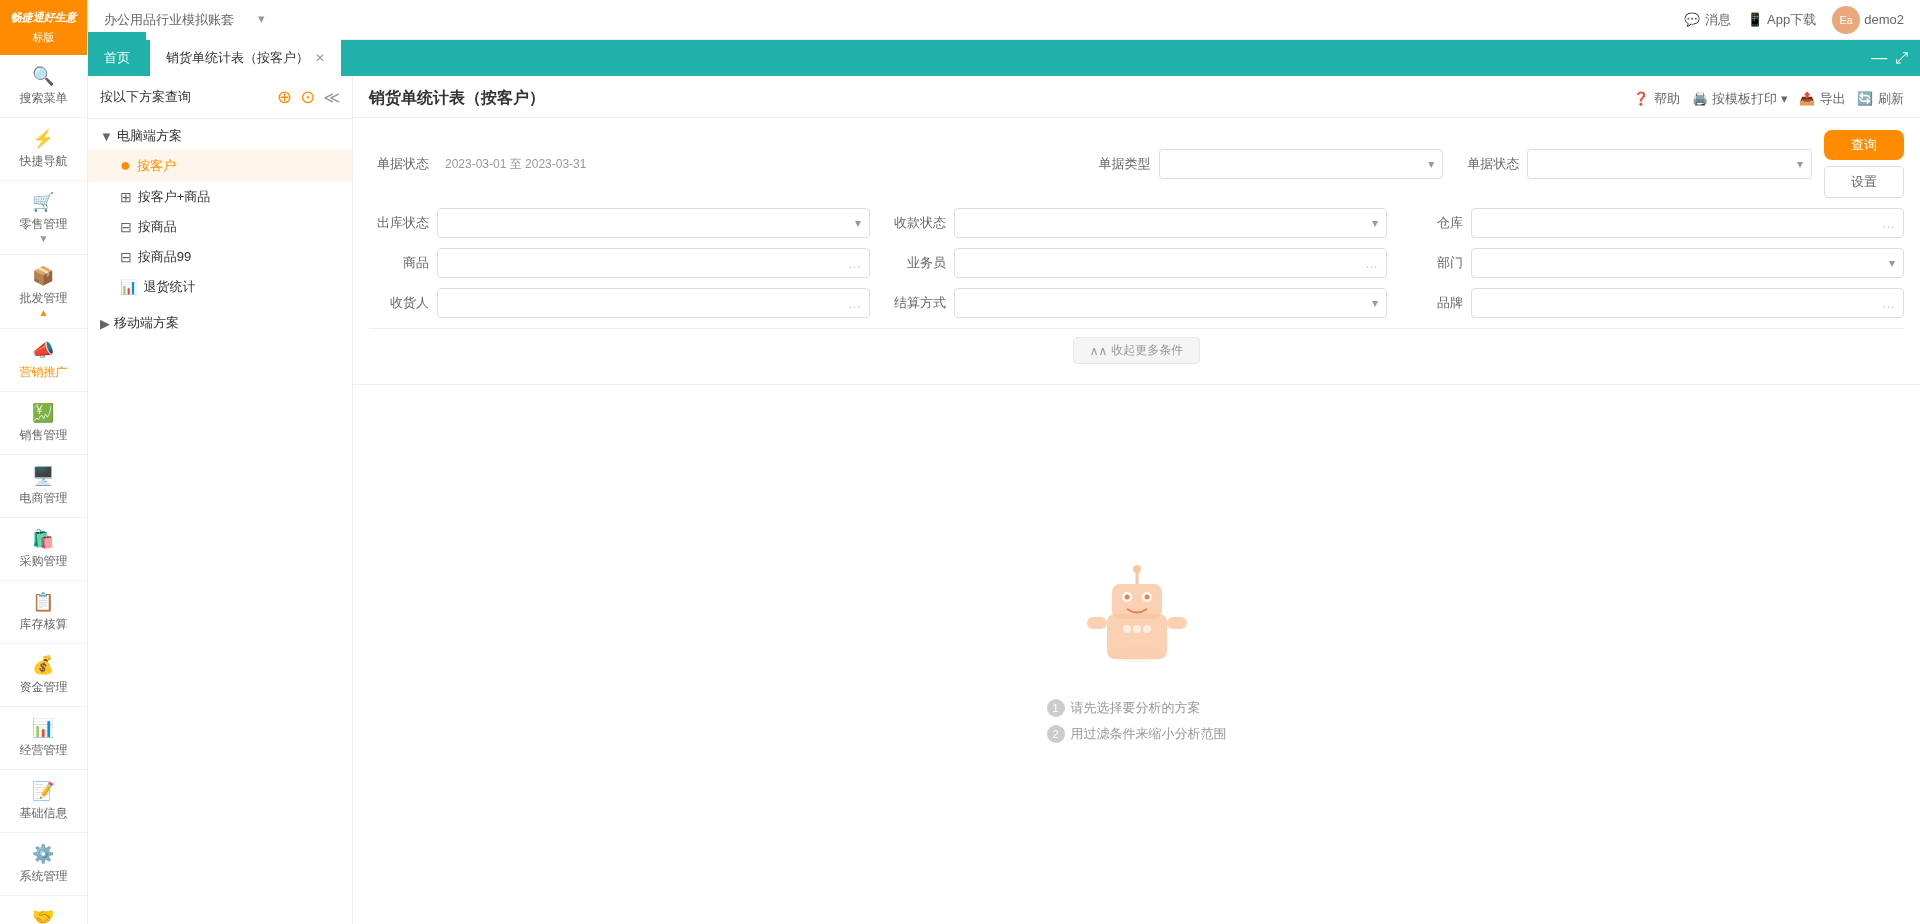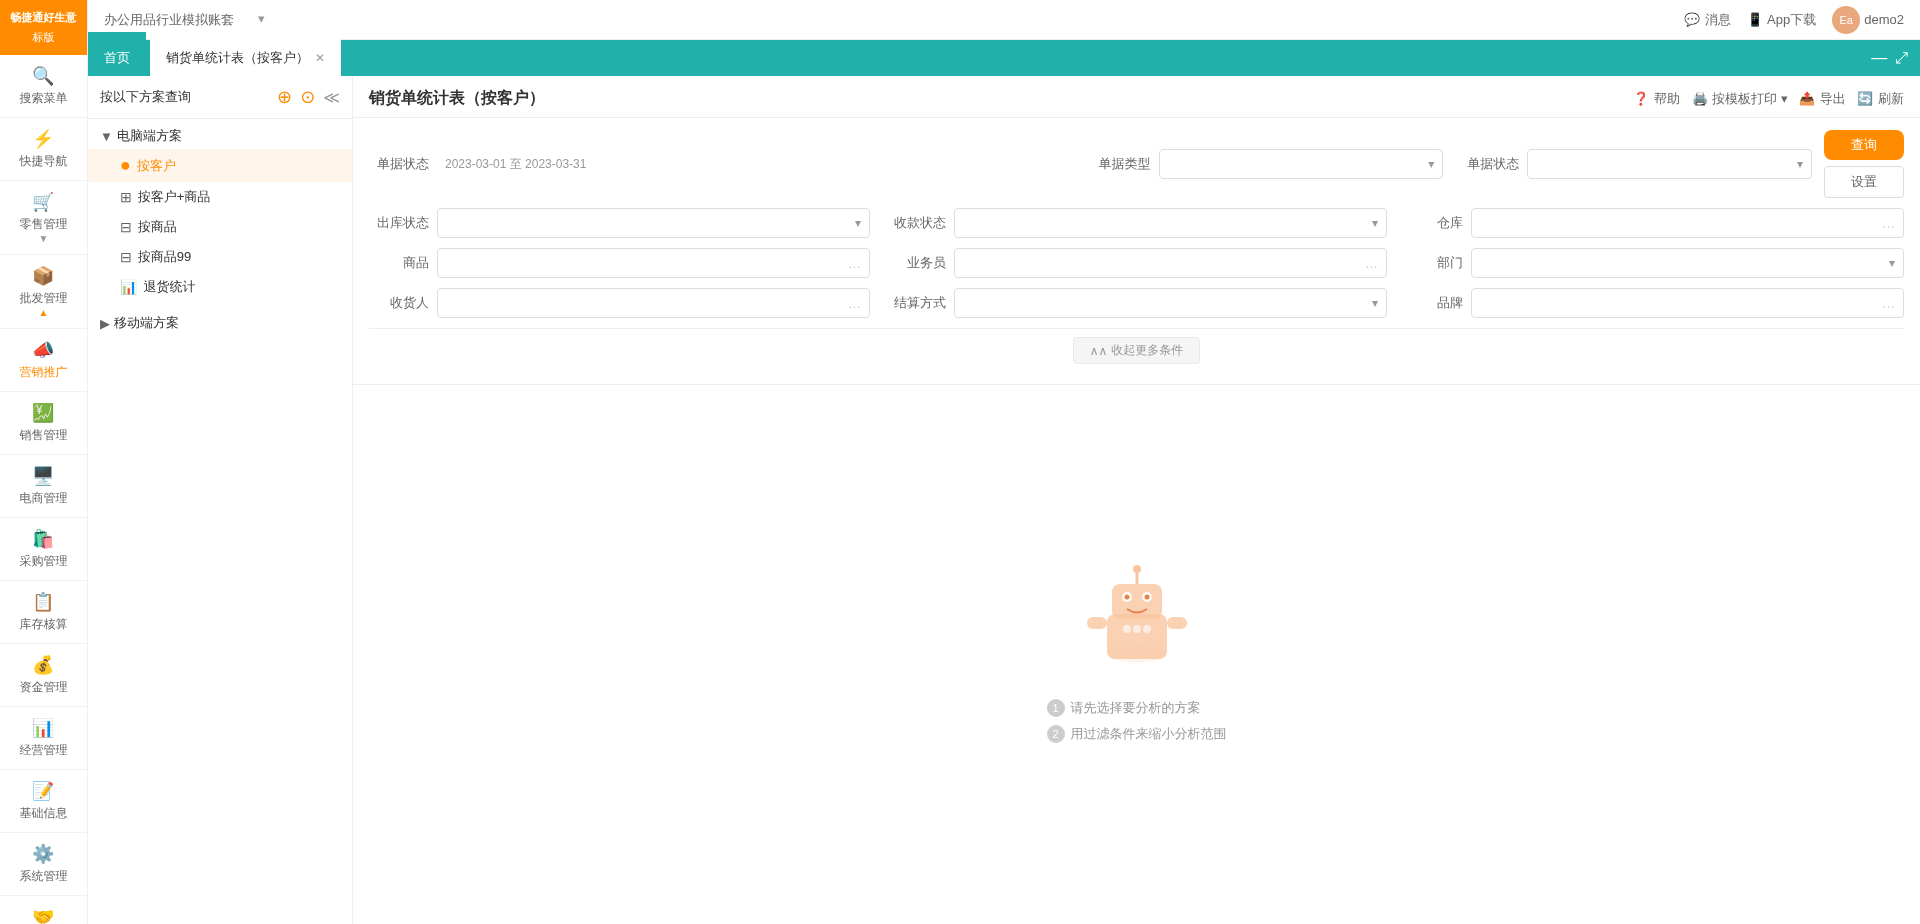--- a/index.html
+++ b/index.html
@@ -1,21 +1,21 @@
 <!DOCTYPE html>
 <html><head>
   <meta charset="utf-8">
   <style>
     * { box-sizing: border-box; margin: 0; padding: 0; }
     body { font-family: -apple-system, BlinkMacSystemFont, 'PingFang SC', 'Microsoft YaHei', sans-serif; font-size: 13px; background: #f5f5f5; color: #333; display: flex; height: 924px; overflow: hidden; }
 
     
     .sidebar { width: 88px; background: #fff; display: flex; flex-direction: column; align-items: center; border-right: 1px solid #eee; height: 100%; overflow-y: auto; flex-shrink: 0; }
     .logo-area { width: 100%; background: #ff8c00; display: flex; flex-direction: column; align-items: center; justify-content: center; padding: 10px 5px; height: 60px; }
-    .logo-text { color: #fff; font-size: 11px; font-weight: bold; text-align: center; line-height: 1.3; }
+    .logo-text { color: #fff; font-size: 11px; font-weight: bold; text-align: center; line-height: 1.3; font-style: italic; }
     .sidebar-label { font-size: 11px; color: #fff; margin-top: 6px; }
     .sidebar-item { width: 100%; display: flex; flex-direction: column; align-items: center; justify-content: center; padding: 10px 5px; cursor: pointer; color: #666; font-size: 12px; border-bottom: 1px solid #f0f0f0; }
     .sidebar-item .icon { font-size: 18px; margin-bottom: 3px; }
     .sidebar-item.active { color: #ff8c00; }
 
     
     .main { flex: 1; display: flex; flex-direction: column; overflow: hidden; }
 
     
     .topbar { height: 40px; background: #fff; border-bottom: 1px solid #eee; display: flex; align-items: center; justify-content: space-between; padding: 0 16px; flex-shrink: 0; }

